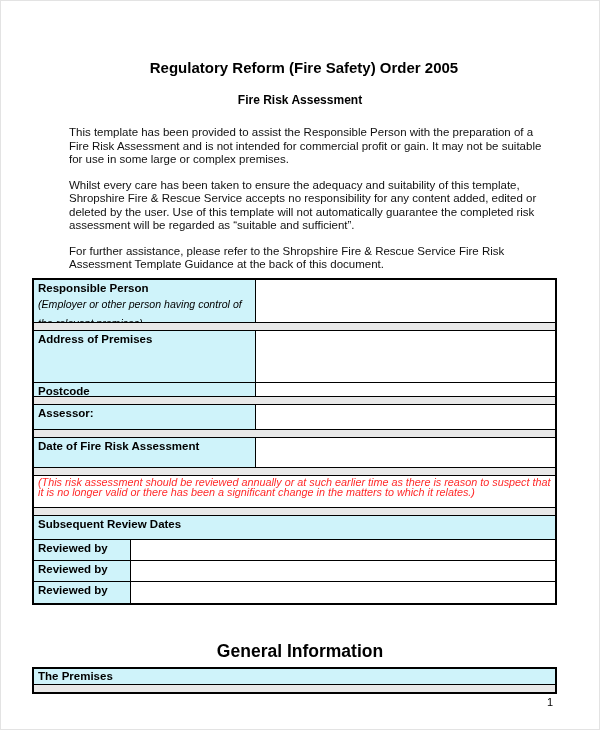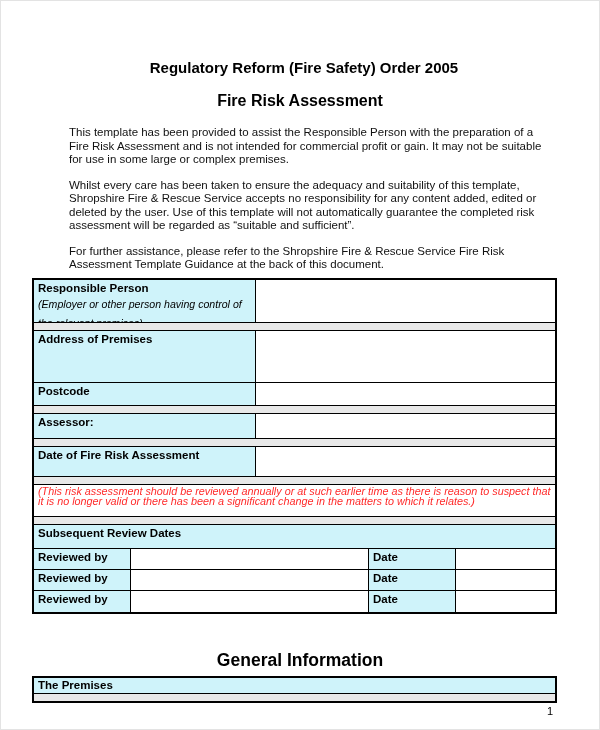--- a/index.html
+++ b/index.html
@@ -19,21 +19,21 @@
   .title1{
     margin:58px 0 0 8px;
     text-align:center;
     font-size:15px;
     font-weight:bold;
     line-height:17px;
   }
   .title2{
     margin:13px 0 0 0;
     text-align:center;
-    font-size:16px;
+    font-size:12px;
     font-weight:bold;
     line-height:23px;
   }
   .paras{
     margin:14px 0 0 68px;
     width:487px;
   }
   .paras p{
     margin:0 0 12px 0;
     font-size:11.5px;
@@ -48,20 +48,21 @@
     margin:6px 0 0 31px;
     width:525px;
     border:2px solid #000;
     background:#fff;
   }
   .trow{
     box-sizing:border-box;
     display:flex;
     border-bottom:1px solid #000;
     overflow:hidden;
+    flex-direction:column;
   }
   .trow:last-child{border-bottom:none;}
   .cell{
     box-sizing:border-box;
     padding:2px 4px;
     font-size:11.5px;
     line-height:13px;
     overflow:hidden;
   }
   .label-cell{
@@ -83,21 +84,21 @@
     line-height:19px;
   }
   .sep{
     box-sizing:border-box;
     height:8px;
     background:var(--separator,#e8e8e8);
     border-bottom:1px solid #000;
   }
   .h-resp{height:43px;}
   .h-addr{height:52px;}
-  .h-post{height:23px;gap:46px;}
+  .h-post{height:14px;gap:46px;}
   .h-asse{height:25px;}
   .h-date{height:30px;}
   .h-note{height:32px;}
   .h-srd {height:24px;}
   .h-rev {height:21px;}
   .red-note-cell{
     flex:1;
     padding:1px 4px;
     font-size:10.8px;
     line-height:10.6px;

